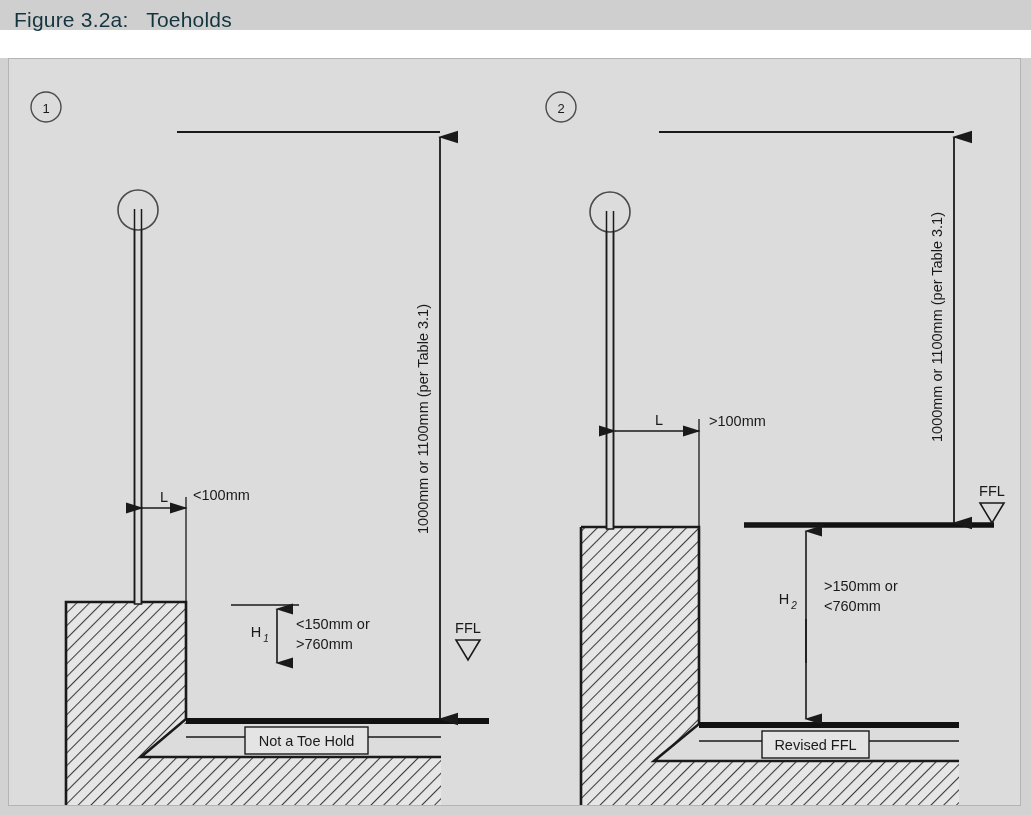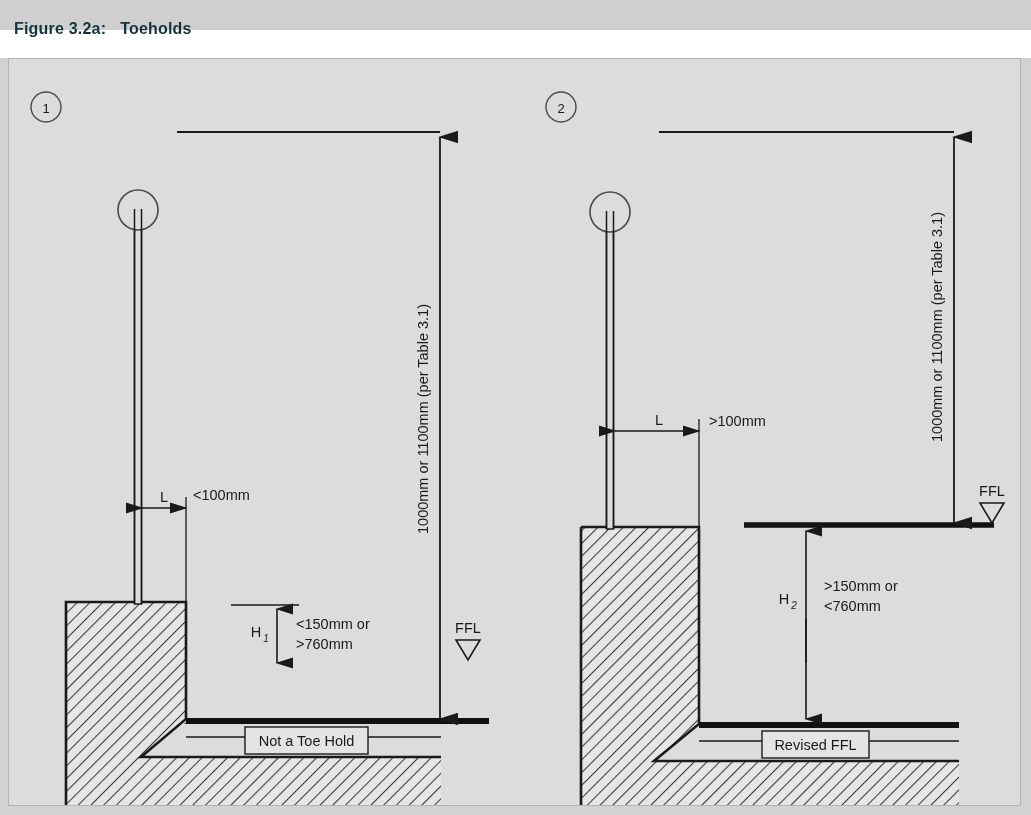--- a/index.html
+++ b/index.html
@@ -10,23 +10,23 @@
     width: 1031px;
     height: 815px;
     background: #d2d2d2;
     font-family: "Liberation Sans", sans-serif;
     overflow: hidden;
     position: relative;
   }
   #figure-title {
     position: absolute;
     left: 14px;
-    top: 20px;
-    font-size: 16px;
-    font-weight: bold;
+    top: 8px;
+    font-size: 21px;
+    font-weight: normal;
     color: #14343f;
     letter-spacing: 0.2px;
     white-space: pre;
   }
   #title-band {
     position: absolute;
     left: 0; top: 0;
     width: 1031px;
     height: 30px;
     background: #cfcfcf;

